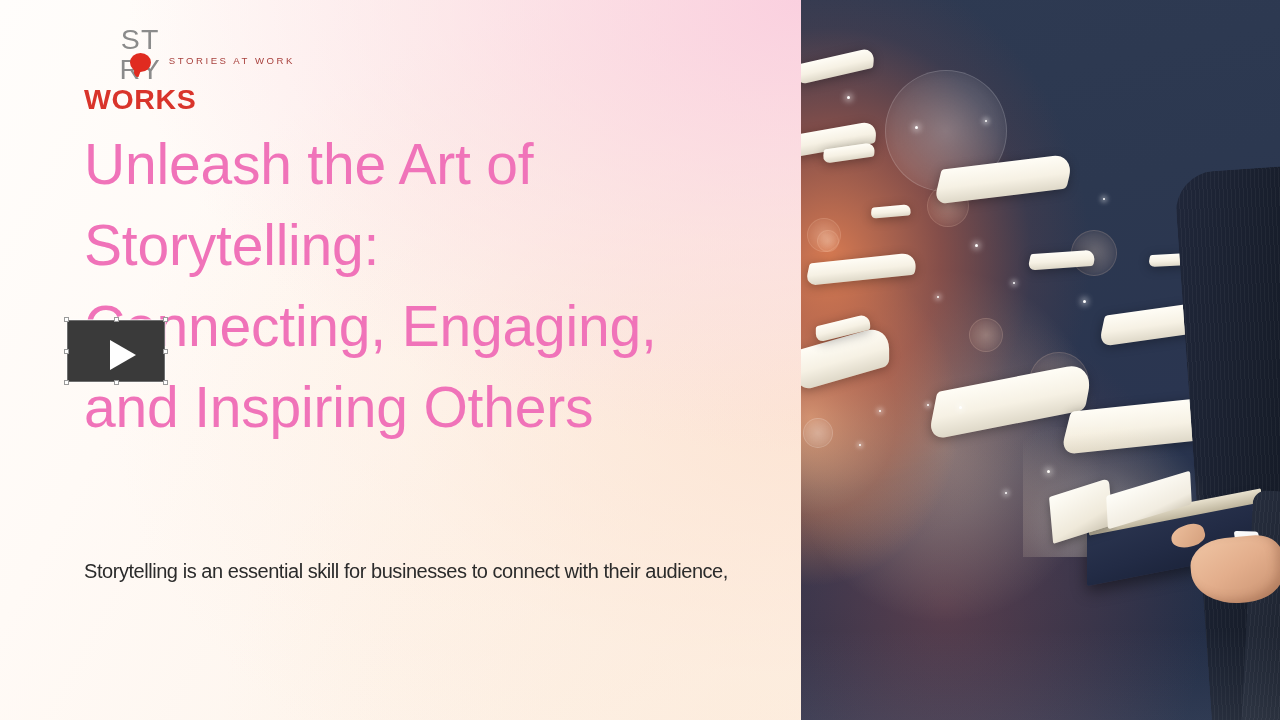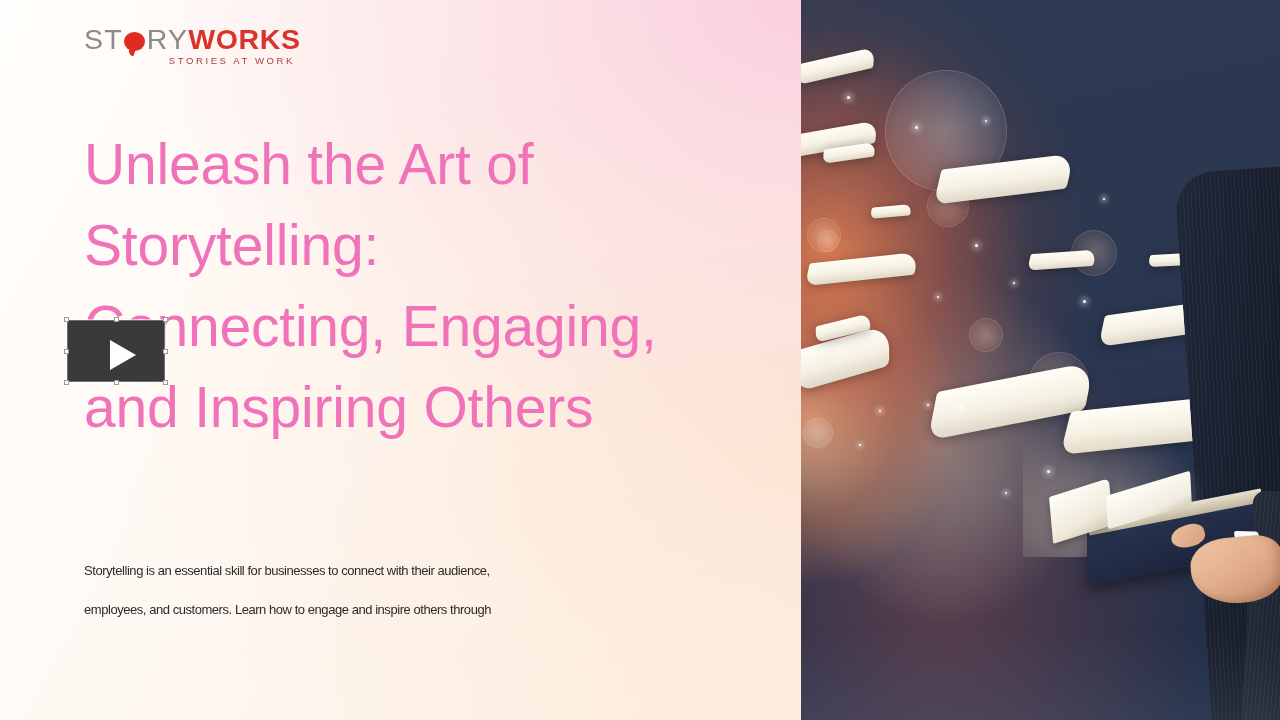--- a/index.html
+++ b/index.html
@@ -36,22 +36,23 @@
   #logo {
     position: absolute;
     left: 84px; top: 24px;
     width: 212px; height: 44px;
   }
   .logo-wordmark {
     position: absolute;
     left: 0; top: 0;
     height: 30px;
     display: flex;
-    align-items: flex-end;
+    align-items: center;
     white-space: nowrap;
+    flex-direction: column;
   }
   .logo-story, .logo-works {
     font-size: 28.5px;
     letter-spacing: 1.2px;
     line-height: 30px;
     font-weight: 400;
   }
   .logo-story { color: #8b8b8b; }
   .logo-works { color: #d9342b; font-weight: 700; letter-spacing: 0.6px; }
 
@@ -141,21 +142,21 @@
   .sh-bl { left: 0;    top: 63px; }
   .sh-bc { left: 50px; top: 63px; }
   .sh-br { left: 99px; top: 63px; }
 
   
   #body-copy {
     position: absolute;
     left: 84px; top: 552px;
     width: 660px;
     font-family: "Liberation Sans", sans-serif;
-    font-size: 13px;
+    font-size: 20px;
     line-height: 38.5px;
     color: #2b2b2b;
     letter-spacing: -0.45px;
     font-stretch: condensed;
   }
   #body-copy .para { display: block; }
   #body-link {
     display: block;
     color: #2323c4;
     text-decoration: underline;
@@ -335,21 +336,20 @@
       <span class="sel-handle sh-tr"></span>
       <span class="sel-handle sh-ml"></span>
       <span class="sel-handle sh-mr"></span>
       <span class="sel-handle sh-bl"></span>
       <span class="sel-handle sh-bc"></span>
       <span class="sel-handle sh-br"></span>
     </div>
 
     <div id="body-copy">
       <span class="para">Storytelling is an essential skill for businesses to connect with their audience,</span>
-      <span class="para">employees, and customers. Learn how to engage and inspire others through</span>
     </div>
   </div>
 
   <div id="right-panel">
 
     <span class="bokeh" style="left:84px;  top:70px;  width:122px; height:122px;"></span>
     <span class="bokeh warm" style="left:126px; top:185px; width:42px;  height:42px;"></span>
     <span class="bokeh warm" style="left:6px;   top:218px; width:34px;  height:34px;"></span>
     <span class="bokeh warm" style="left:270px; top:230px; width:46px;  height:46px;"></span>
     <span class="bokeh warm" style="left:16px;  top:230px; width:22px;  height:22px;"></span>

